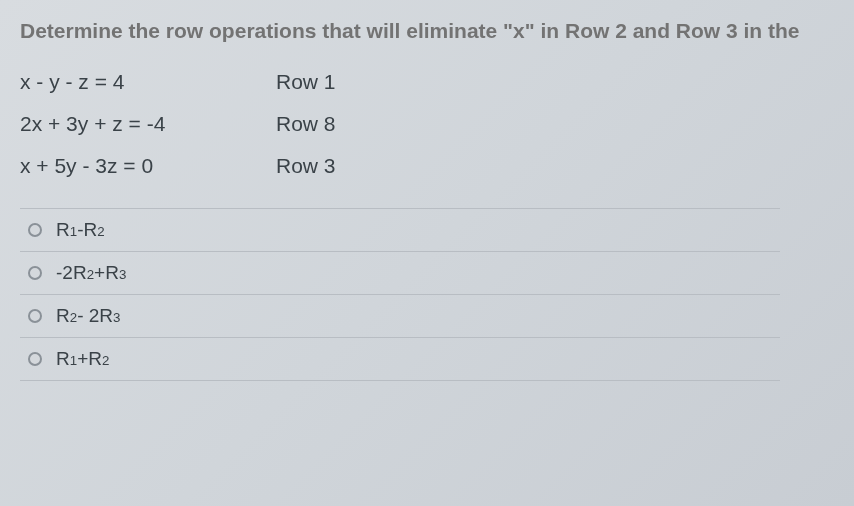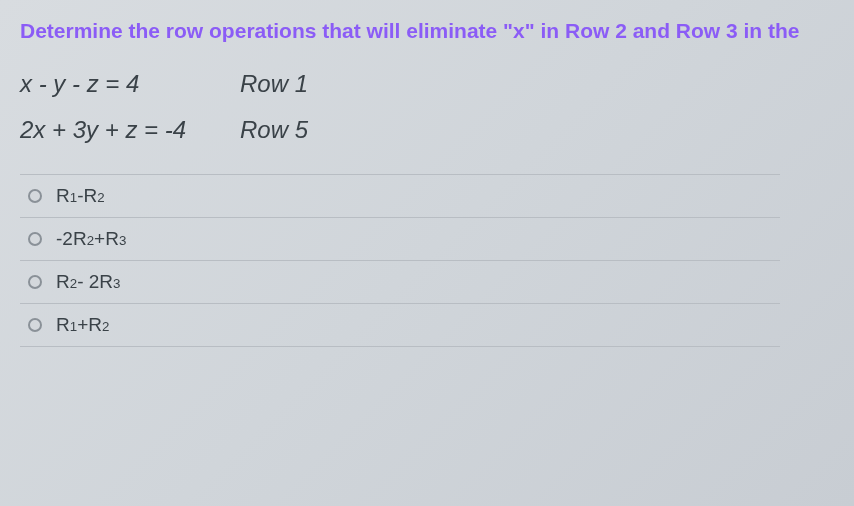--- a/index.html
+++ b/index.html
@@ -15,38 +15,38 @@
       padding: 14px 20px;
       color: #2a3238;
       position: relative;
       overflow: hidden;
     }
     .question-text {
       font-size: 21px;
       font-weight: bold;
       line-height: 1.6;
       margin-bottom: 22px;
-      color: #8b5cf6;
+      color: #737373;
     }
     .equations {
       margin-bottom: 30px;
     }
     .equation-row {
       display: flex;
       align-items: center;
       margin-bottom: 18px;
-      font-size: 24px;
+      font-size: 21px;
       color: #3a4248;
-      font-style: italic;
     }
     .equation {
       width: 220px;
     }
     .row-label {
       color: #3a4248;
+      margin-left: 36px;
     }
     .options {
       width: 760px;
     }
     .option-row {
       display: flex;
       align-items: center;
       padding: 10px 8px;
       border-bottom: 1px solid #b8bdc3;
       font-size: 19px;
@@ -80,21 +80,25 @@
   <span>Determine the row operations that will eliminate "x" in Row 2 and Row 3 in the</span><br>
 </div>
 
 <div class="equations">
   <div class="equation-row">
     <div class="equation">x - y - z = 4</div>
     <div class="row-label">Row 1</div>
   </div>
   <div class="equation-row">
     <div class="equation">2x + 3y + z = -4</div>
-    <div class="row-label">Row 5</div>
+    <div class="row-label">Row 8</div>
+  </div>
+  <div class="equation-row">
+    <div class="equation">x + 5y - 3z = 0</div>
+    <div class="row-label">Row 3</div>
   </div>
 </div>
 
 <div class="options">
 
   <div class="option-row">
     <div class="radio"></div>
     <div class="option-label">
       <span></span>
         <span>R</span>

